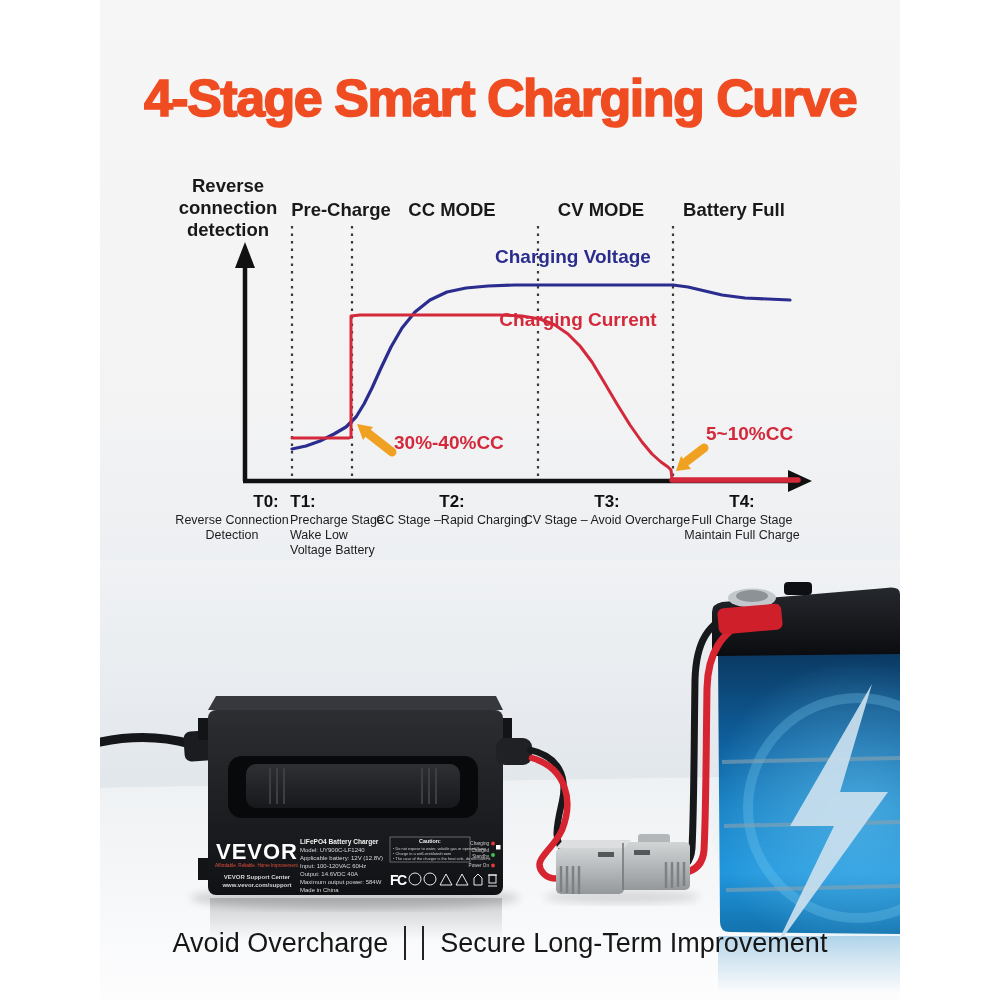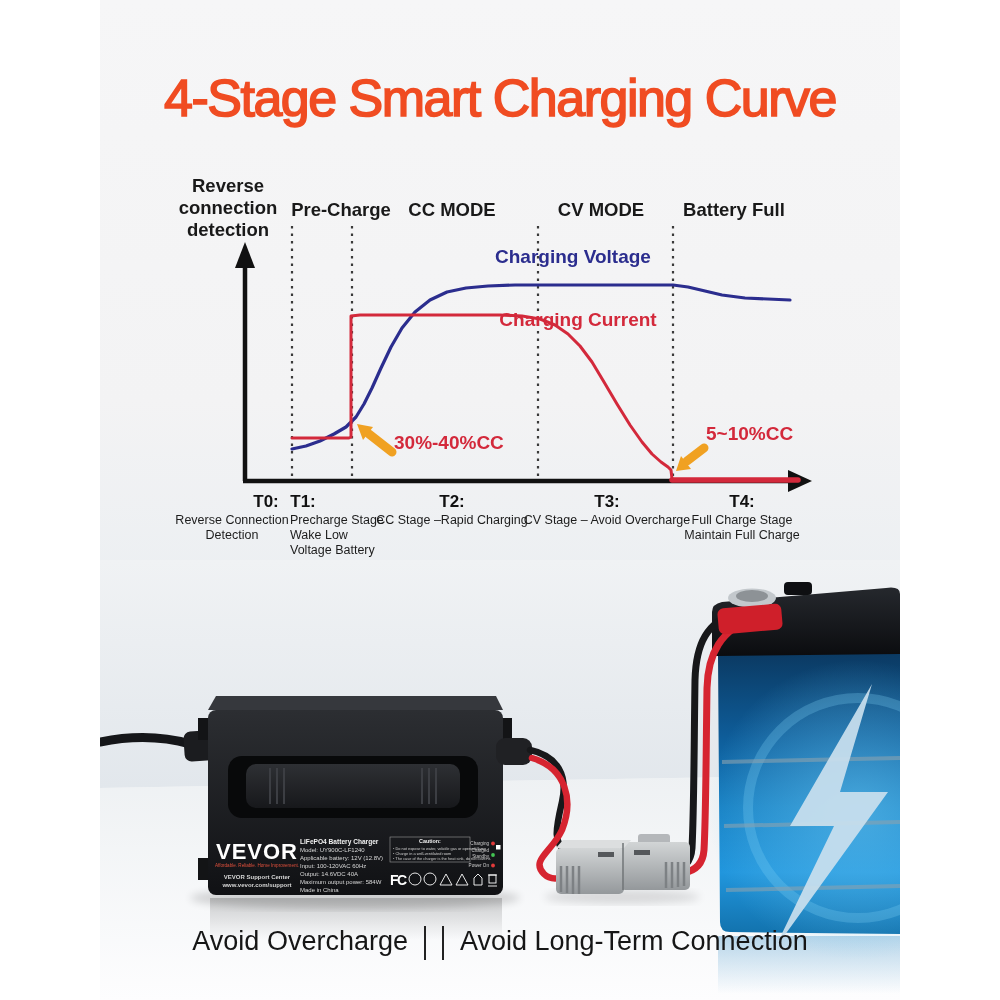--- a/index.html
+++ b/index.html
@@ -1,26 +1,26 @@
 <!DOCTYPE html>
 <html><head>
 <meta charset="utf-8">
 <style>
   html,body{margin:0;padding:0;background:#ffffff;}
   body{width:1000px;height:1000px;position:relative;overflow:hidden;
        font-family:"Liberation Sans",sans-serif;}
   .content{position:absolute;left:100px;top:0;width:800px;height:1000px;
     background:linear-gradient(180deg,#f6f6f7 0%,#f3f3f4 40%,#eceff2 58%,#e9edf0 72%,#f2f4f6 80%,#fbfcfd 100%);}
   .page-title{position:absolute;left:0;top:68px;width:800px;text-align:center;
-    font-size:52px;font-weight:normal;letter-spacing:-1.5px;color:#f04c22;
+    font-size:52px;font-weight:bold;letter-spacing:-1.5px;color:#f04c22;
     -webkit-text-stroke:1.6px #f04c22;}
   .chart-svg{position:absolute;left:0;top:160px;}
   .photo-svg{position:absolute;left:0;top:560px;}
   .caption{position:absolute;left:0;top:926px;width:800px;display:flex;
-    justify-content:center;align-items:flex-start;gap:16px;
+    justify-content:center;align-items:center;gap:16px;
     font-size:27px;color:#161616;}
   .caption .sep{width:2px;height:34px;background:#222;display:inline-block;}
   text{font-family:"Liberation Sans",sans-serif;}
 </style>
 </head>
 <body>
 
 <div class="content">
 
   <div class="page-title">4-Stage Smart Charging Curve</div>
@@ -267,15 +267,15 @@
       <rect x="534" y="290" width="16" height="5" fill="#55585b"></rect>
     </g>
 
     <rect x="110" y="338" width="292" height="42" fill="url(#reflGrad)"></rect>
   </svg>
 
   <div class="caption">
     <span>Avoid Overcharge</span>
     <span class="sep"></span>
     <span class="sep"></span>
-    <span>Avoid Long-Term Connection</span>
+    <span>Secure Long-Term Improvement</span>
   </div>
 </div>
 
 </body></html>

